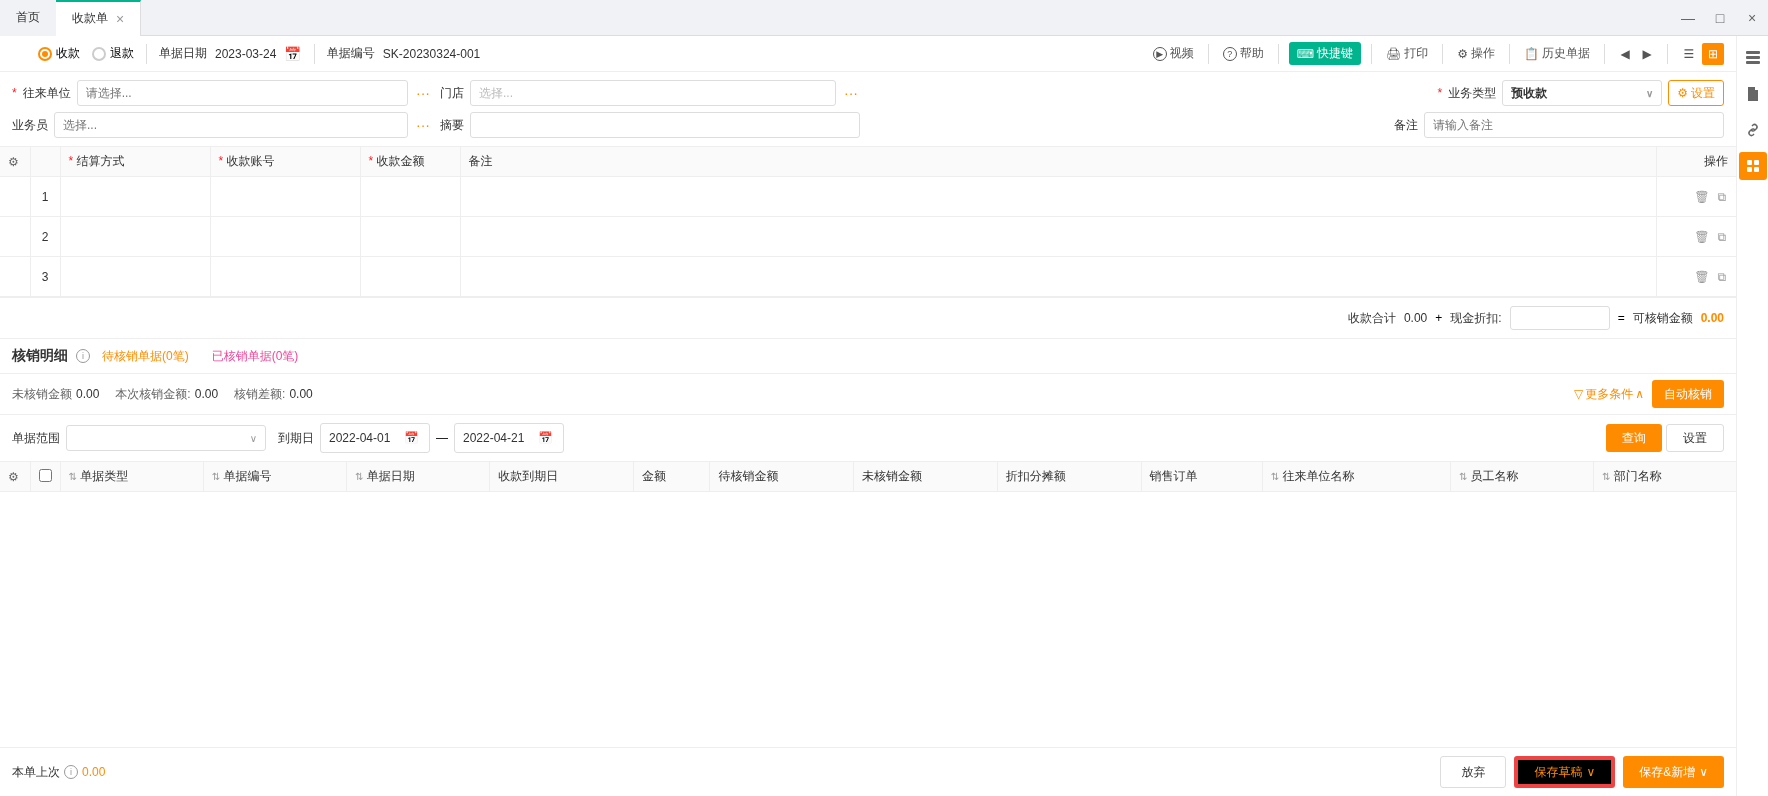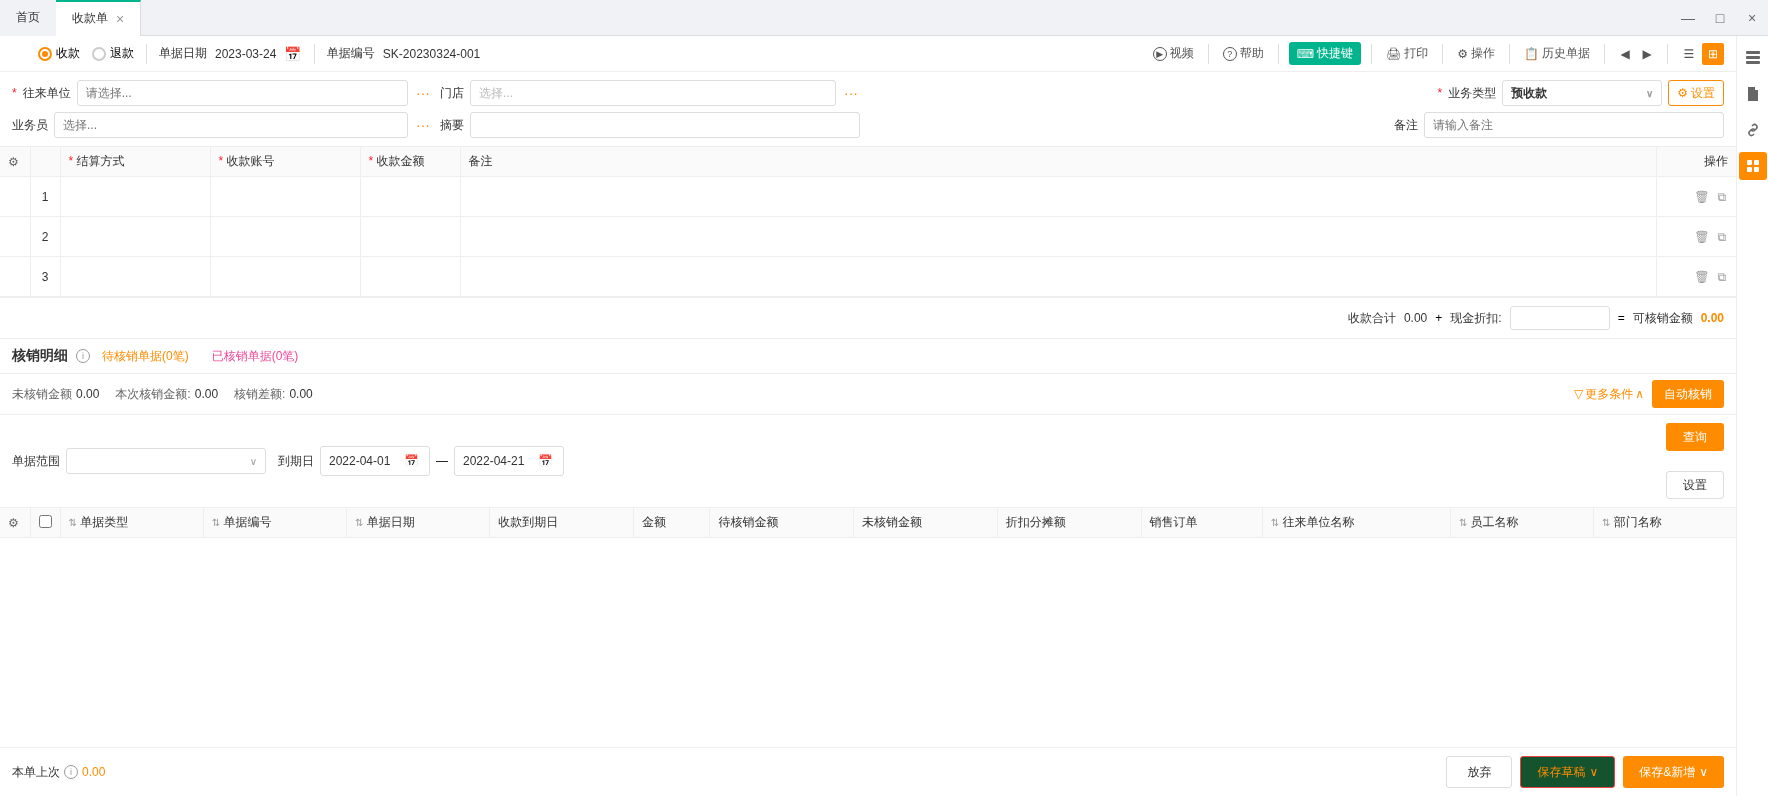--- a/index.html
+++ b/index.html
@@ -96,40 +96,40 @@
     .writeoff-filter-right { margin-left: auto; display: flex; align-items: center; gap: 8px; }
     .filter-icon { color: #ff8c00; cursor: pointer; display: flex; align-items: center; gap: 2px; }
     .auto-btn { background: #ff8c00; color: #fff; padding: 4px 12px; border-radius: 3px; cursor: pointer; border: none; height: 28px; }
 
     
     .filter-row { padding: 8px 12px; display: flex; align-items: center; gap: 12px; flex-shrink: 0; border-bottom: 1px solid #eee; }
     .filter-field { display: flex; align-items: center; gap: 6px; }
     .filter-select { border: 1px solid #ddd; border-radius: 3px; padding: 3px 8px; height: 26px; display: flex; align-items: center; gap: 4px; min-width: 200px; cursor: pointer; color: #333; }
     .date-input { border: 1px solid #ddd; border-radius: 3px; padding: 14px 8px; height: 18px; color: #333; display: flex; align-items: center; gap: 14px; min-width: 110px; cursor: pointer; }
     .date-range { display: flex; align-items: center; gap: 6px; }
-    .filter-right { margin-left: auto; display: flex; flex-direction: column; gap: 20px; border-radius: 14px; }
+    .filter-right { margin-left: auto; display: flex; flex-direction: row; gap: 4px; border-radius: 14px; }
     .query-btn { background: #ff8c00; color: #fff; padding: 4px 16px; border-radius: 3px; cursor: pointer; border: none; height: 28px; }
     .settings-btn2 { border: 1px solid #ddd; color: #333; padding: 4px 16px; border-radius: 3px; cursor: pointer; height: 28px; background: #fff; }
 
     
     .bottom-table-section { flex: 1; overflow: auto; }
     .bottom-table { width: 100%; border-collapse: collapse; }
     .bottom-table th { background: #fafafa; padding: 6px 8px; text-align: left; color: #333; border-bottom: 1px solid #eee; border-right: 1px solid #eee; font-weight: normal; white-space: nowrap; position: sticky; top: 0; z-index: 1; }
     .bottom-table th:last-child { border-right: none; }
     .sort-icon { color: #999; font-size: 10px; }
     .col-checkbox { width: 30px; text-align: center; }
 
     
     .footer { display: flex; align-items: center; padding: 8px 12px; background: #fff; border-top: 1px solid #eee; flex-shrink: 0; }
     .footer-left { display: flex; align-items: center; gap: 4px; }
     .footer-info { color: #333; }
     .footer-value { color: #ff8c00; }
     .footer-right { margin-left: auto; display: flex; gap: 8px; }
     .btn-abandon { border: 1px solid #ddd; background: #fff; color: #333; padding: 6px 20px; border-radius: 3px; cursor: pointer; height: 32px; }
-    .btn-save-draft { border: 1px solid #ef4444; background: #14532d; color: #ff8c00; padding: 6px 16px; border-radius: 3px; cursor: pointer; height: 32px; display: flex; align-items: center; gap: 4px; }
+    .btn-save-draft { border: 4px solid #ef4444; background: #000000; color: #ff8c00; padding: 6px 16px; border-radius: 3px; cursor: pointer; height: 32px; display: flex; align-items: center; gap: 4px; }
     .btn-save-new { background: #ff8c00; color: #fff; padding: 6px 16px; border-radius: 3px; cursor: pointer; height: 32px; border: none; display: flex; align-items: center; gap: 4px; }
 
     
     .right-sidebar { position: fixed; right: 0; top: 36px; width: 32px; height: calc(796px - 36px); background: #fff; border-left: 1px solid #eee; display: flex; flex-direction: column; align-items: center; padding-top: 8px; gap: 8px; }
     .sidebar-icon { width: 28px; height: 28px; display: flex; align-items: center; justify-content: center; cursor: pointer; color: #666; border-radius: 3px; }
     .sidebar-icon.active { background: #ff8c00; color: #fff; }
 
     .col-w1 { width: 30px; }
     .col-w2 { width: 150px; }
     .col-w3 { width: 150px; }

